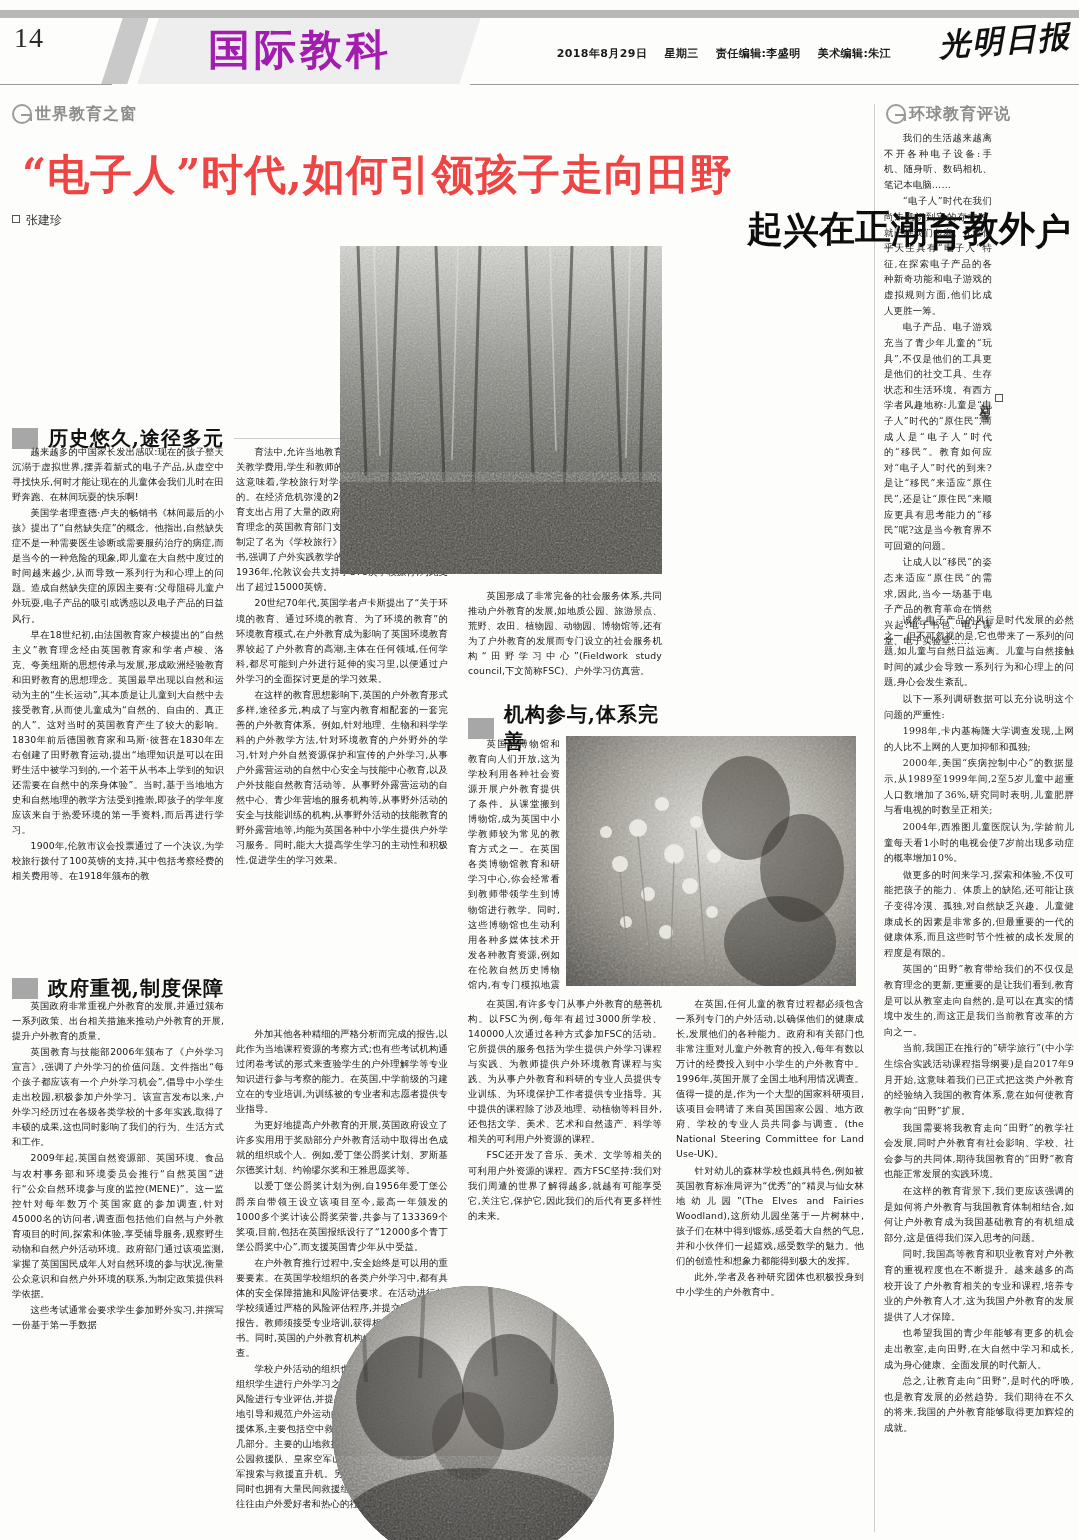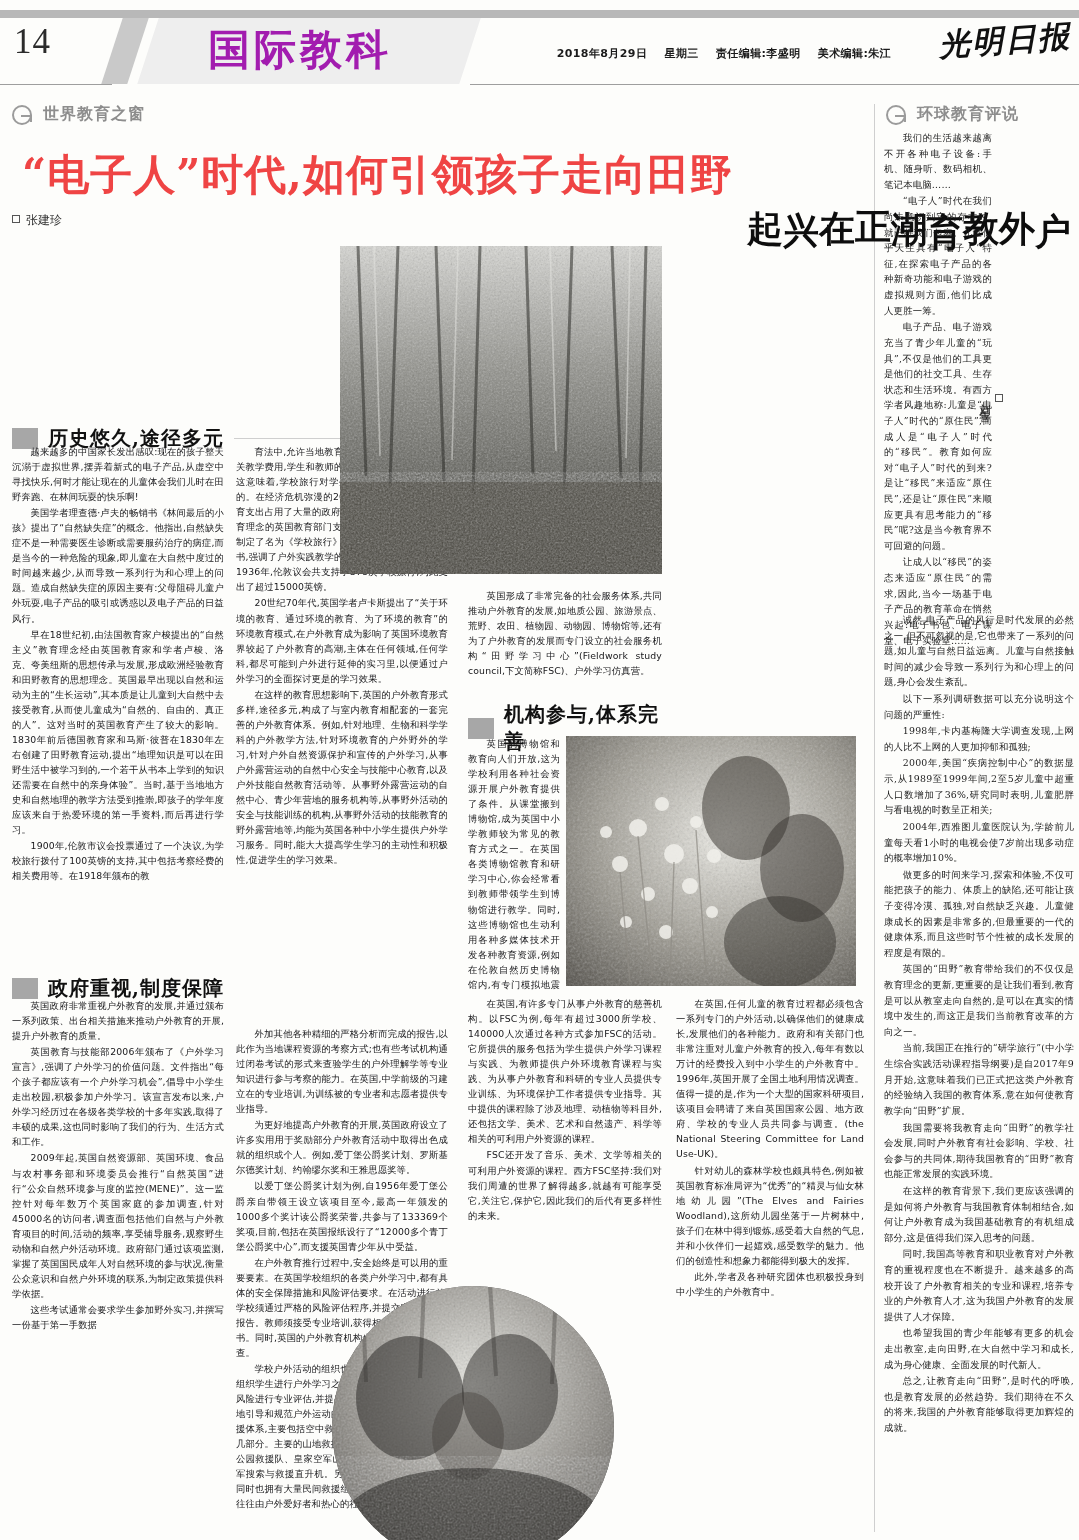--- a/index.html
+++ b/index.html
@@ -12,36 +12,36 @@
     position:relative;
   }
 
   
   .masthead { position:relative; height:96px; }
   .mh-topbar { position:absolute; left:0; top:10px; width:1079px; height:8px; background:#b8b8b8; }
   .mh-slabA { position:absolute; left:112px; top:18px; width:26px; height:66px;
               background:#c9c9c9; transform:skewX(-18deg); }
   .mh-slabB { position:absolute; left:148px; top:18px; width:322px; height:66px;
               background:#eeeeee; transform:skewX(-18deg); }
-  .mh-pageno { position:absolute; left:14px; top:22px; font-size:35px; color:#2b2b2b;
+  .mh-pageno { position:absolute; left:14px; top:22px; font-size:28px; color:#2b2b2b;
                font-family:"Liberation Serif", serif; letter-spacing:1px; }
   .mh-section { position:absolute; left:140px; top:22px; width:320px; text-align:center;
                 font-size:42px; font-weight:bold; color:#a21caf;
                 font-family:"DejaVu Serif", serif; letter-spacing:4px; }
   .mh-rule { position:absolute; left:470px; top:84px; width:609px; height:1px; background:#9e9e9e; }
   .mh-rule2 { position:absolute; left:0px; top:84px; width:112px; height:1px; background:#9e9e9e; }
   .mh-meta { position:absolute; right:188px; top:46px; font-size:11px; color:#1b1b1b;
              font-weight:bold; letter-spacing:.4px; white-space:nowrap; }
   .mh-meta span { margin-left:13px; }
   .mh-logo { position:absolute; right:8px; top:20px; font-size:31px; color:#111;
              font-family:"DejaVu Serif", serif; font-style:italic; font-weight:bold;
              letter-spacing:2px; transform:rotate(-4deg); white-space:nowrap; }
 
   
-  .gbadge { display:flex; align-items:center; gap:11px; }
+  .gbadge { display:flex; align-items:flex-start; gap:3px; }
   .gbadge .glyph { width:20px; height:20px; border:2.4px solid #9b9b9b; border-radius:50%;
                    position:relative; flex:none; }
   .gbadge .glyph::after { content:""; position:absolute; right:-2px; top:8px;
                    width:11px; height:2.4px; background:#9b9b9b; }
   .gbadge .glyph::before { content:""; position:absolute; right:-2px; top:8px;
                    width:2.4px; height:7px; background:#9b9b9b; }
   .gbadge .gtext { font-size:16px; font-weight:bold; color:#8d8d8d;
                    font-family:"DejaVu Serif", serif; letter-spacing:1px; }
 
   
@@ -157,21 +157,21 @@
   <div class="col" style="left:12px; top:862px; width:212px;">
     <div class="shead">
       <span class="blk"></span>
       <span class="txt">政府重视,制度保障</span>
     </div>
   </div>
 
   <div class="col bt" style="left:12px; top:902px; width:212px; height:540px; overflow:hidden;">
     <p>英国政府非常重视户外教育的发展,并通过颁布一系列政策、出台相关措施来推动户外教育的开展,提升户外教育的质量。</p>
     <p>英国教育与技能部2006年颁布了《户外学习宣言》,强调了户外学习的价值问题。文件指出“每个孩子都应该有一个户外学习机会”,倡导中小学生走出校园,积极参加户外学习。该宣言发布以来,户外学习经历过在各级各类学校的十多年实践,取得了丰硕的成果,这也同时影响了我们的行为、生活方式和工作。</p>
-    <p>2009年起,英国自然资源部、英国环境、食品与农村事务部和环境委员会推行“自然英国”进行“公众自然环境参与度的监控(MENE)”。这一监控针对每年数万个英国家庭的参加调查,针对45000名的访问者,调查面包括他们自然与户外教育项目的时间,活动的频率,享受辅导服务,观察野生动物和自然户外活动环境。政府部门通过该项监测,掌握了英国国民成年人对自然环境的参与状况,衡量公众意识和自然户外环境的联系,为制定政策提供科学依据。</p>
+    <p>2009年起,英国自然资源部、英国环境、食品与农村事务部和环境委员会推行“自然英国”进行“公众自然环境参与度的监控(MENE)”。这一监控针对每年数万个英国家庭的参加调查,针对45000名的访问者,调查面包括他们自然与户外教育项目的时间,探索和体验,享受辅导服务,观察野生动物和自然户外活动环境。政府部门通过该项监测,掌握了英国国民成年人对自然环境的参与状况,衡量公众意识和自然户外环境的联系,为制定政策提供科学依据。</p>
     <p>这些考试通常会要求学生参加野外实习,并撰写一份基于第一手数据</p>
   </div>
 
   <div class="col bt" style="left:236px; top:930px; width:212px; height:510px; overflow:hidden;">
     <p>外加其他各种精细的严格分析而完成的报告,以此作为当地课程资源的考察方式;也有些考试机构通过闭卷考试的形式来查验学生的户外理解学等专业知识进行参与考察的能力。在英国,中学前级的习建立在的专业培训,为训练被的专业者和志愿者提供专业指导。</p>
     <p>为更好地提高户外教育的开展,英国政府设立了许多实用用于奖励部分户外教育活动中取得出色成就的组织或个人。例如,爱丁堡公爵奖计划、罗斯基尔德奖计划、约翰缪尔奖和王雅思愿奖等。</p>
     <p>以爱丁堡公爵奖计划为例,自1956年爱丁堡公爵亲自带领王设立该项目至今,最高一年颁发的1000多个奖计读公爵奖荣誉,共参与了133369个奖项,目前,包括在英国报纸设行了“12000多个青丁堡公爵奖中心”,而支援英国青少年从中受益。</p>
     <p>在户外教育推行过程中,安全始终是可以用的重要要素。在英国学校组织的各类户外学习中,都有具体的安全保障措施和风险评估要求。在活动进行前,学校须通过严格的风险评估程序,并提交完整的安全报告。教师须接受专业培训,获得相应的急救资格证书。同时,英国的户外教育机构也须定期接受安全检查。</p>
     <p>学校户外活动的组织也有严格的要求,即教师在组织学生进行户外学习之前,先要对可能存在的各类风险进行专业评估,并提出安全预案。政府为了正确地引导和规范户外运动的发展,制定了相当完善的救援体系,主要包括空中救援、山地救援、海岸救援等几部分。主要的山地救援组织有:山地救援队、国家公园救援队、皇家空军山地救援队、皇家空军或海军搜索与救援直升机。另外,除政府的救援组织外,同时也拥有大量民间救援组织和志愿团体,这些团体往往由户外爱好者和热心的社会人士自发组成。</p>
   </div>

